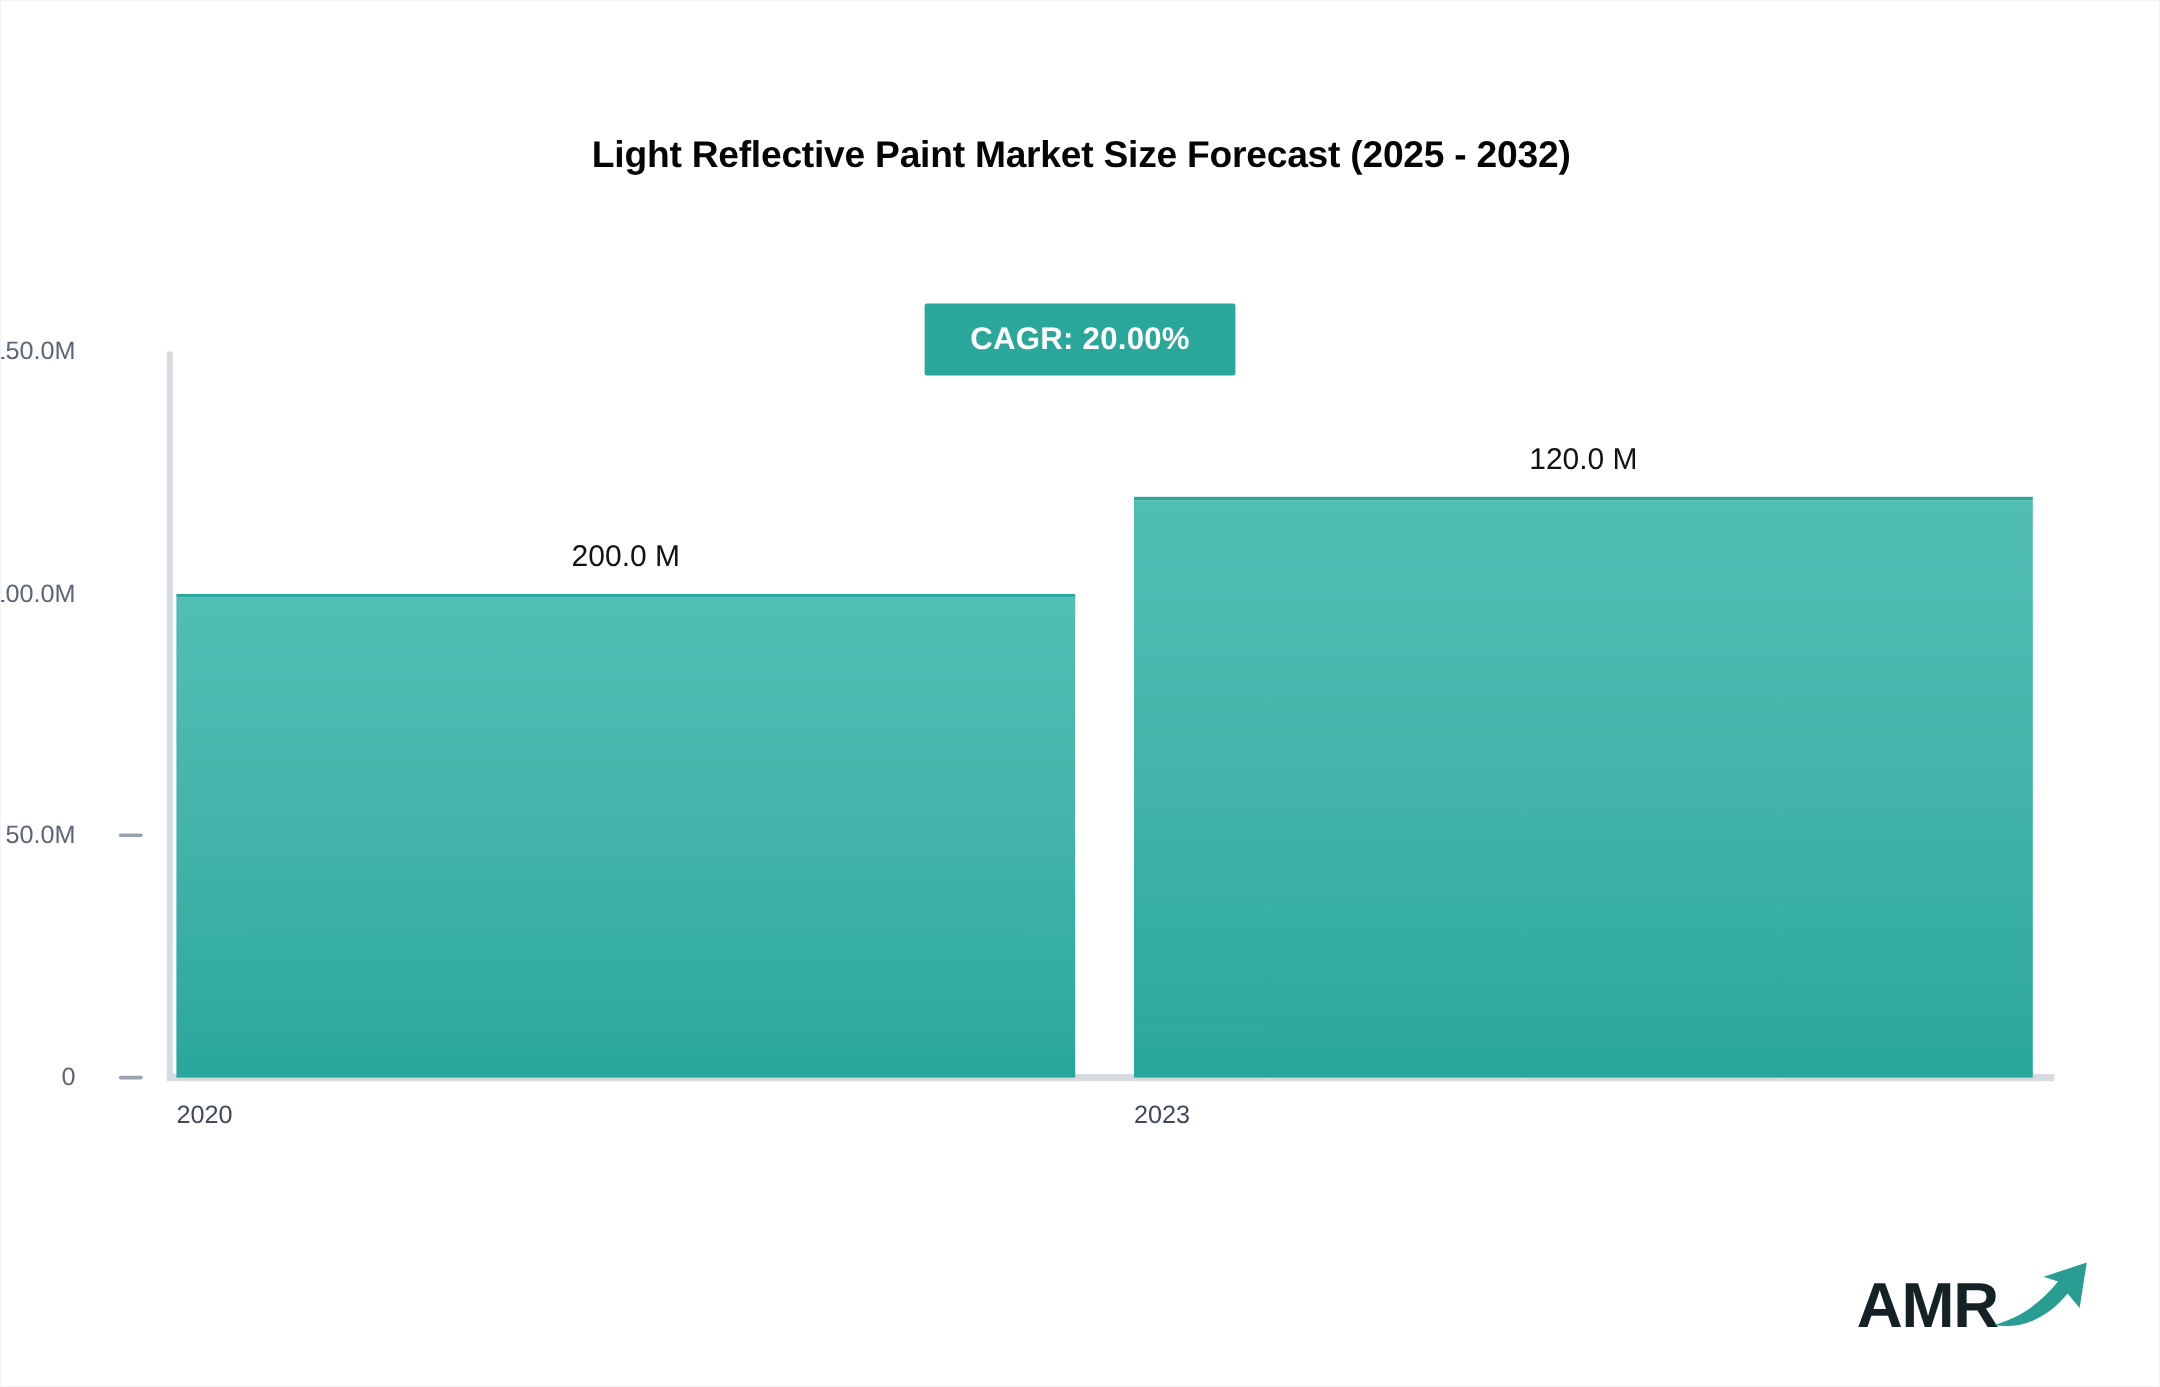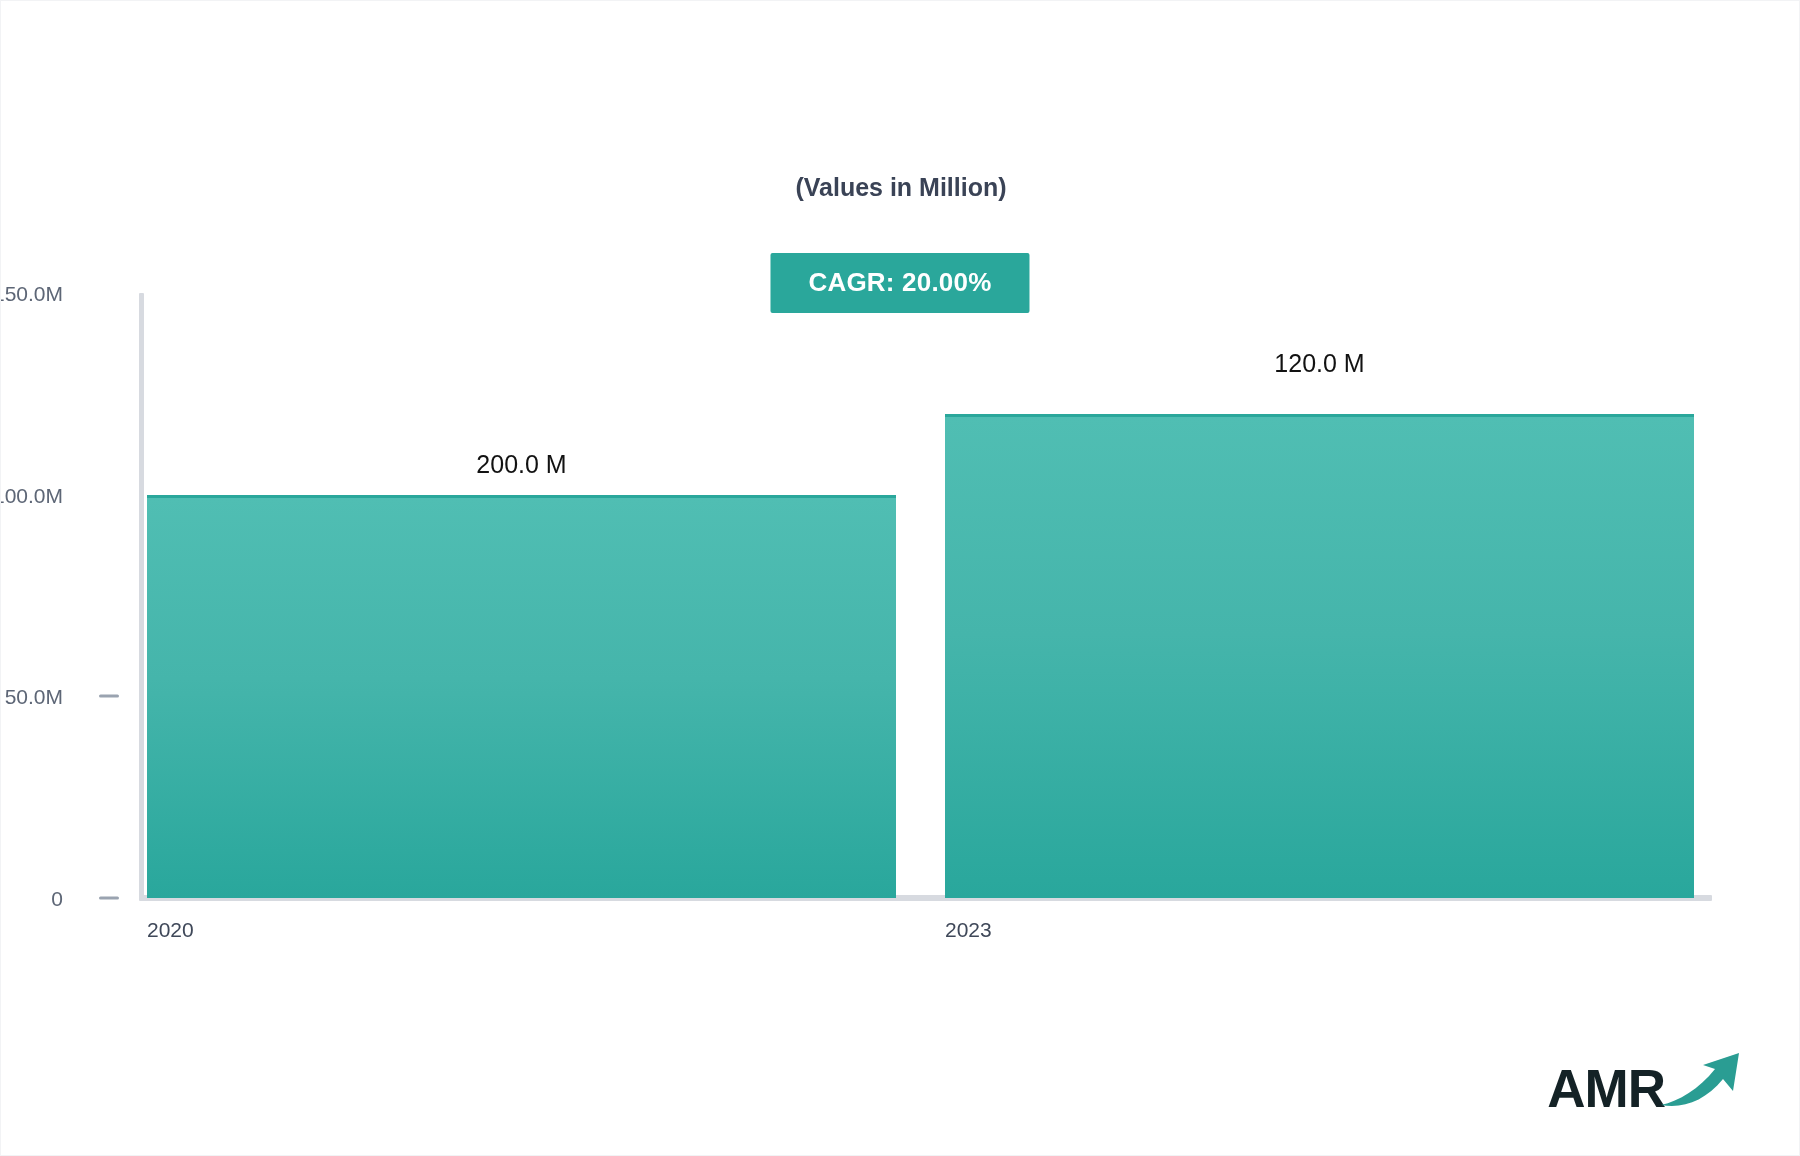--- a/index.html
+++ b/index.html
@@ -171,43 +171,43 @@
     margin-left: -6px;
     margin-bottom: 2px;
     display: block;
   }
 </style>
 </head>
 <body>
 
 <div id="page">
 
-
-  <div class="chart-subtitle">(Values in Million)</div>
+  <div class="chart-title">Light Reflective Paint Market Size Forecast (2025 - 2032)</div>
+
 
   <div class="cagr-badge">CAGR: 20.00%</div>
 
   <div class="plot">
     <div class="y-axis-line"></div>
     <div class="x-axis-line"></div>
     <div id="y-ticks">
         <div class="y-tick-label" style="top: 897px;">0</div>
         <div class="y-tick-dash" style="top: 897px;"></div>
         <div class="y-tick-label" style="top: 695.333px;">50.0M</div>
         <div class="y-tick-dash" style="top: 695.333px;"></div>
         <div class="y-tick-label" style="top: 493.667px;">100.0M</div>
         <div class="y-tick-label" style="top: 292px;">150.0M</div>
       </div>
     <div class="bars-layer" id="bars-layer">
         <div class="bar" style="left: 146px; width: 749px; height: 403.333px; bottom: -3px;"></div>
         <div class="bar" style="left: 944px; width: 749px; height: 484px; bottom: -3px;"></div>
       </div>
     <div id="bar-labels">
         <div class="bar-value" style="left: 146px; width: 749px; top: 450.667px;">200.0 M</div>
-        <div class="bar-value" style="left: 944px; width: 749px; top: 350px;">120.0 M</div>
+        <div class="bar-value" style="left: 944px; width: 749px; top: 370px;">120.0 M</div>
       </div>
     <div id="x-ticks">
         <div class="x-tick-label" style="left: 146px; width: 749px;">2020</div>
         <div class="x-tick-label" style="left: 944px; width: 749px;">2023</div>
       </div>
   </div>
 
   <div class="amr-logo">
     <span class="amr-text">AMR</span>
     <span class="amr-arrow">

